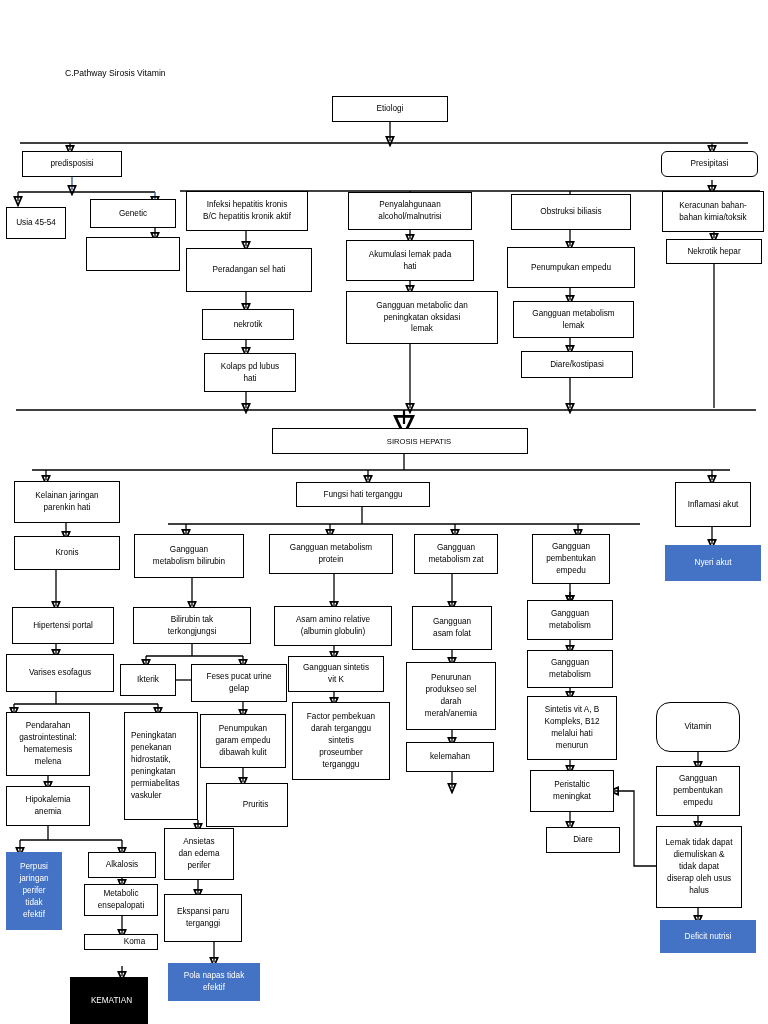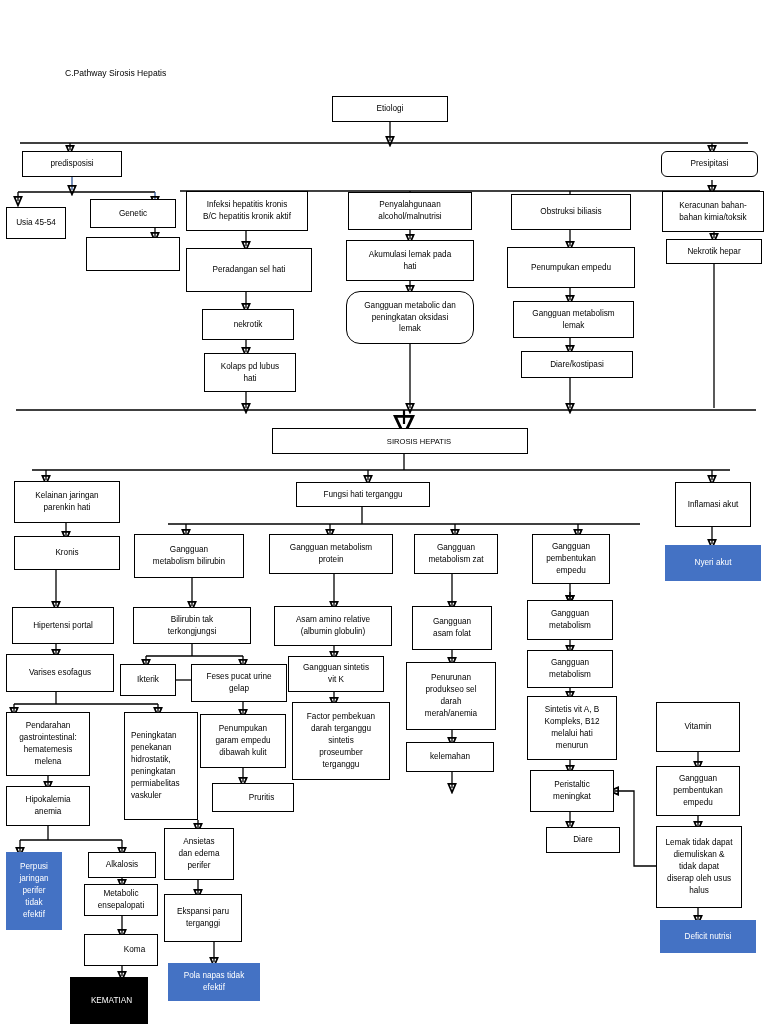--- a/index.html
+++ b/index.html
@@ -38,21 +38,21 @@
   svg.wires{position:absolute;left:0;top:0;width:768px;height:1024px;pointer-events:none;}
   svg.wires line, svg.wires path{stroke:#000;stroke-width:1.3px;fill:none;}
   svg.wires .blu{stroke:#2F5597;}
   svg.wires .thick{stroke-width:2.2px;}
 </style>
 </head>
 <body>
 
 <div id="canvas">
 
-  <div class="title" style="left:65px;top:68px;">C.Pathway Sirosis Hepatis</div>
+  <div class="title" style="left:65px;top:68px;">C.Pathway Sirosis Vitamin</div>
 
   <svg class="wires" xmlns="http://www.w3.org/2000/svg">
     <defs>
       <marker id="ah" markerWidth="8" markerHeight="8" refX="3.6" refY="4" orient="auto">
         <path d="M0.4,1.2 L7,4 L0.4,6.8 Z" fill="#000" stroke="none"></path>
       </marker>
       <marker id="ahb" markerWidth="8" markerHeight="8" refX="3.6" refY="4" orient="auto">
         <path d="M0.4,1.2 L7,4 L0.4,6.8 Z" fill="#2F5597" stroke="none"></path>
       </marker>
       <marker id="ahbig" markerWidth="10" markerHeight="10" refX="4" refY="5" orient="auto">
@@ -181,21 +181,21 @@
   <div class="node plain" style="left:186px;top:191px;width:122px;height:40px;">Infeksi hepatitis kronis
 B/C hepatitis kronik aktif</div>
   <div class="node plain" style="left:186px;top:248px;width:126px;height:44px;">Peradangan  sel hati</div>
   <div class="node plain" style="left:202px;top:309px;width:92px;height:31px;">nekrotik</div>
   <div class="node plain" style="left:204px;top:353px;width:92px;height:39px;">Kolaps pd lubus
 hati</div>
   <div class="node plain" style="left:348px;top:192px;width:124px;height:38px;">Penyalahgunaan
 alcohol/malnutrisi</div>
   <div class="node plain" style="left:346px;top:240px;width:128px;height:41px;">Akumulasi lemak pada
 hati</div>
-  <div class="node plain" style="left:346px;top:291px;width:128px;height:53px;border-radius:14px;">Gangguan metabolic dan
+  <div class="node plain" style="left:346px;top:291px;width:152px;height:53px;">Gangguan metabolic dan
 peningkatan oksidasi
 lemak</div>
   <div class="node plain" style="left:511px;top:194px;width:120px;height:36px;">Obstruksi biliasis</div>
   <div class="node plain" style="left:507px;top:247px;width:128px;height:41px;">Penumpukan empedu</div>
   <div class="node plain" style="left:513px;top:301px;width:121px;height:37px;">Gangguan metabolism
 lemak</div>
   <div class="node plain" style="left:521px;top:351px;width:112px;height:27px;text-align:right;">Diare/kostipasi</div>
   <div class="node plain" style="left:662px;top:191px;width:102px;height:41px;">Keracunan bahan-
 bahan kimia/toksik</div>
   <div class="node plain" style="left:666px;top:239px;width:96px;height:25px;">Nekrotik hepar</div>
@@ -247,21 +247,21 @@
 metabolism</div>
   <div class="node plain" style="left:527px;top:650px;width:86px;height:38px;">Gangguan
 metabolism</div>
   <div class="node plain" style="left:527px;top:696px;width:90px;height:64px;">Sintetis vit A, B
 Kompleks, B12
 melalui hati
 menurun</div>
   <div class="node plain" style="left:530px;top:770px;width:84px;height:42px;">Peristaltic
 meningkat</div>
   <div class="node plain" style="left:546px;top:827px;width:74px;height:26px;">Diare</div>
-  <div class="node plain" style="left:656px;top:702px;width:84px;height:50px;">Vitamin</div>
+  <div class="node plain" style="left:656px;top:702px;width:84px;height:50px;border-radius:14px;">Vitamin</div>
   <div class="node plain" style="left:656px;top:766px;width:84px;height:50px;">Gangguan
 pembentukan
 empedu</div>
   <div class="node plain" style="left:656px;top:826px;width:86px;height:82px;">Lemak tidak dapat
 diemuliskan &amp;
 tidak dapat
 diserap oleh usus
 halus</div>
   <div class="node blue" style="left:660px;top:920px;width:96px;height:33px;">Deficit nutrisi</div>
 
@@ -278,25 +278,25 @@
 efektif</div>
   <div class="node plain" style="left:124px;top:712px;width:74px;height:108px;justify-content:flex-start;text-align:left;padding-left:6px;">Peningkatan
 penekanan
 hidrostatik,
 peningkatan
 permiabelitas
 vaskuler</div>
   <div class="node plain" style="left:200px;top:714px;width:86px;height:54px;">Penumpukan
 garam empedu
 dibawah kulit</div>
-  <div class="node plain" style="left:212px;top:783px;width:82px;height:29px;padding-left:20px;">Pruritis</div>
+  <div class="node plain" style="left:206px;top:783px;width:82px;height:44px;padding-left:20px;">Pruritis</div>
   <div class="node plain" style="left:88px;top:852px;width:68px;height:26px;">Alkalosis</div>
   <div class="node plain" style="left:84px;top:884px;width:74px;height:32px;">Metabolic
 ensepalopati</div>
-  <div class="node plain" style="left:84px;top:934px;width:74px;height:32px;padding-left:30px;">Koma</div>
+  <div class="node plain" style="left:84px;top:934px;width:74px;height:16px;padding-left:30px;">Koma</div>
   <div class="node black" style="left:70px;top:977px;width:78px;height:47px;padding-left:8px;">KEMATIAN</div>
   <div class="node plain" style="left:164px;top:828px;width:70px;height:52px;">Ansietas
 dan edema
 perifer</div>
   <div class="node plain" style="left:164px;top:894px;width:78px;height:48px;">Ekspansi paru
 terganggi</div>
   <div class="node blue" style="left:168px;top:963px;width:92px;height:38px;">Pola napas tidak
 efektif</div>
 
 </div>

